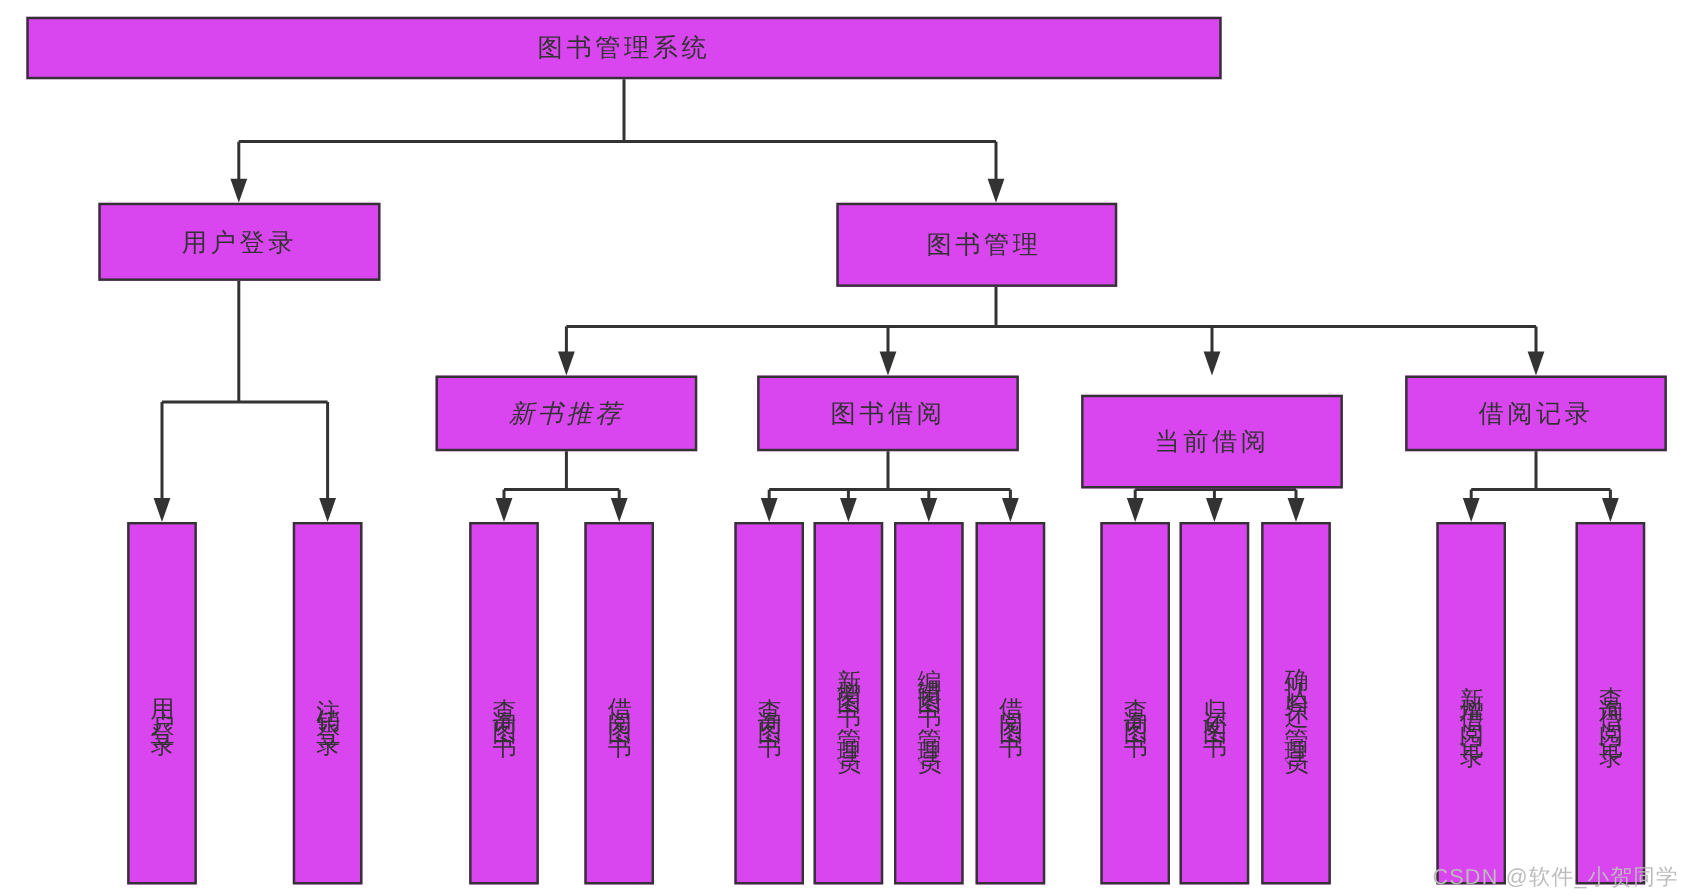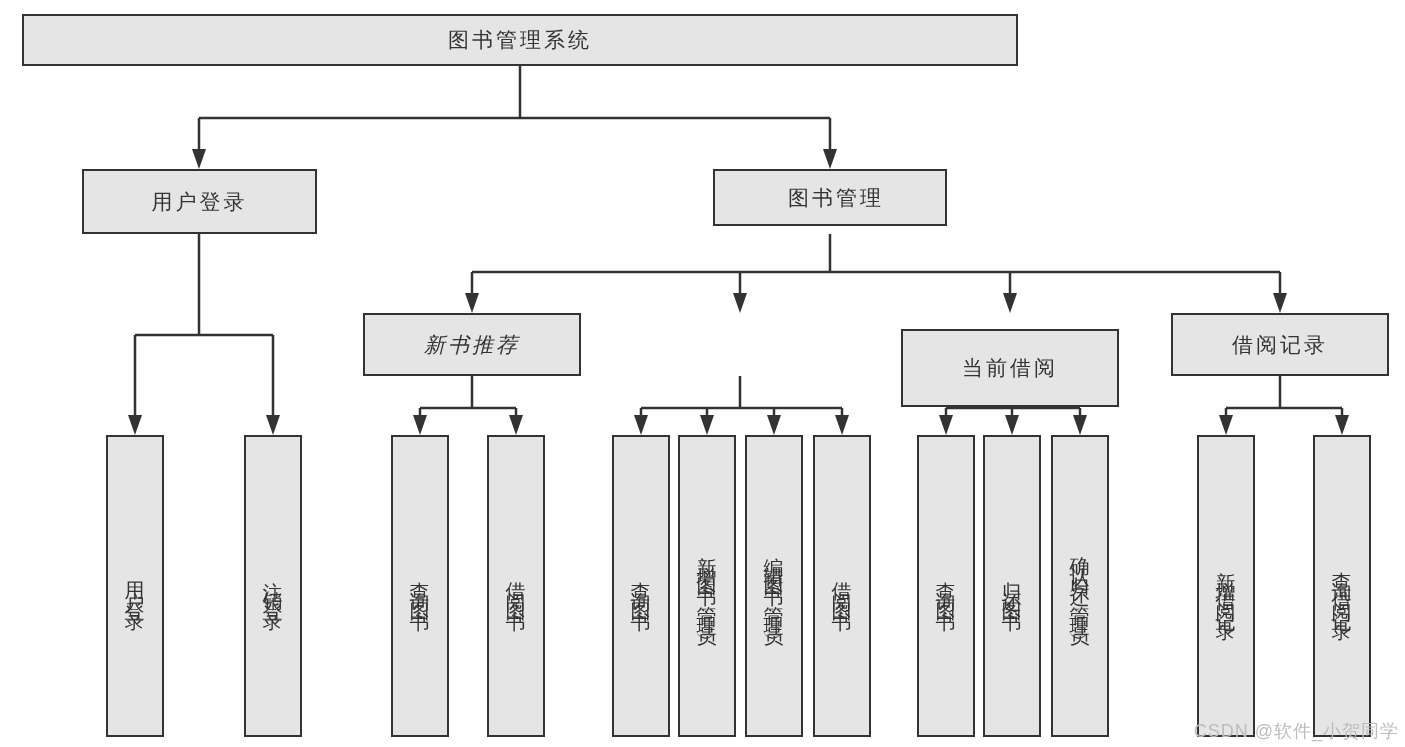--- a/index.html
+++ b/index.html
@@ -16,21 +16,21 @@
     color: #333333;
   }
   #connectors {
     position: absolute;
     left: 0; top: 0;
     width: 1405px; height: 747px;
   }
   .node {
     position: absolute;
     box-sizing: border-box;
-    background: #e5e5e5;
+    background: #d946ef;
     border: 2.5px solid #333333;
     display: flex;
     align-items: center;
     justify-content: center;
     color: #333333;
   }
   .h-node {
     font-size: 21px;
     letter-spacing: 3px;
     white-space: nowrap;
@@ -41,21 +41,21 @@
     font-size: 20px;
     letter-spacing: 10px;
     line-height: 1;
     width: 58px;
     top: 435px;
     height: 302px;
   }
   
   .n-root   { left: 22px;  top: 14px;  width: 996px; height: 52px; border-width: 2px; }
   .n-login  { left: 82px;  top: 169px; width: 235px; height: 65px; }
-  .n-mgmt   { left: 713px; top: 169px; width: 234px; height: 57px; padding-left: 12px; }
+  .n-mgmt   { left: 697px; top: 169px; width: 234px; height: 70px; padding-left: 12px; }
   .n-newbook{ left: 363px; top: 313px; width: 218px; height: 63px; font-style: italic; }
   .n-borrow { left: 631px; top: 313px; width: 218px; height: 63px; }
   .n-current{ left: 901px; top: 329px; width: 218px; height: 78px; }
   .n-records{ left: 1171px;top: 313px; width: 218px; height: 63px; }
   .l-1  { left: 106px; }
   .l-2  { left: 244px; }
   .l-3  { left: 391px; }
   .l-4  { left: 487px; }
   .l-5  { left: 612px; }
   .l-6  { left: 678px; }
@@ -150,20 +150,21 @@
       <polygon points="1335,415 1349,415 1342,435"></polygon>
     </g>
   </svg>
 
   <div class="node h-node n-root">图书管理系统</div>
 
   <div class="node h-node n-login">用户登录</div>
   <div class="node h-node n-mgmt">图书管理</div>
 
   <div class="node h-node n-newbook">新书推荐</div>
+  <div class="node h-node n-borrow">图书借阅</div>
   <div class="node h-node n-current">当前借阅</div>
   <div class="node h-node n-records">借阅记录</div>
 
   <div class="node v-node l-1">用户登录</div>
   <div class="node v-node l-2">注销登录</div>
 
   <div class="node v-node l-3">查询图书</div>
   <div class="node v-node l-4">借阅图书</div>
 
   <div class="node v-node l-5">查询图书</div>

